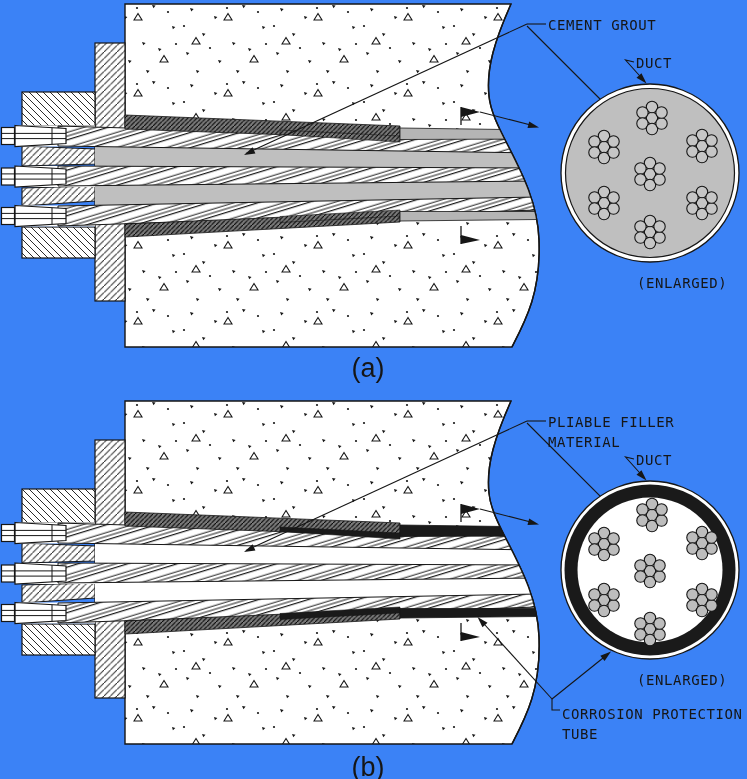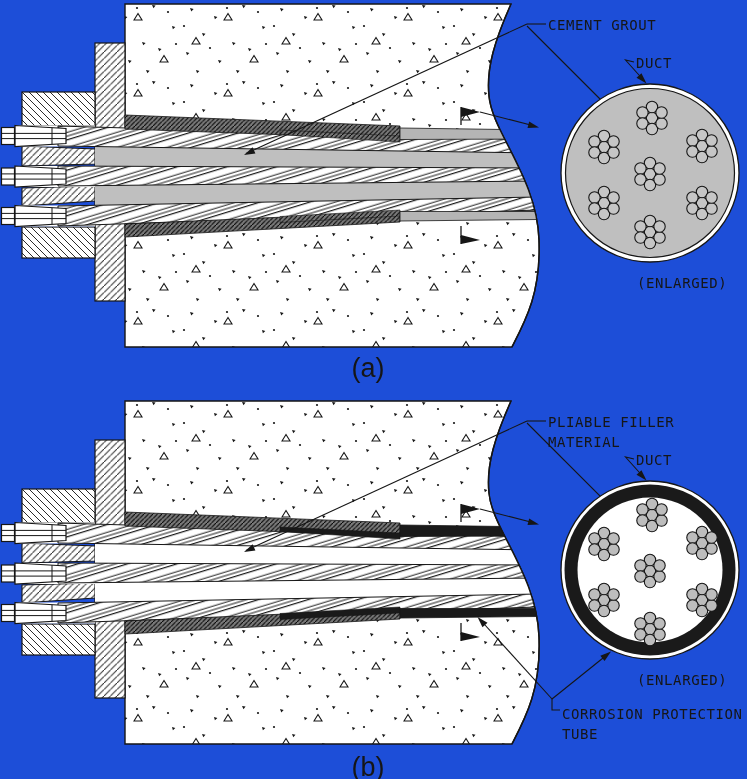--- a/index.html
+++ b/index.html
@@ -1,16 +1,16 @@
 <!DOCTYPE html>
 <html><head>
 <meta charset="utf-8">
 <style>
   html,body{margin:0;padding:0;background:#fff;}
-  .stage{position:relative;width:747px;height:779px;background:#1d4ed8;overflow:hidden;
+  .stage{position:relative;width:747px;height:779px;background:#3b82f6;overflow:hidden;
          font-family:"DejaVu Sans Mono", monospace;}
   svg{position:absolute;left:0;top:0;}
   text.cadlabel{font-family:"DejaVu Sans Mono", monospace;font-size:14px;fill:#161616;letter-spacing:0.6px;}
   text.caption{font-family:"Liberation Sans", sans-serif;font-size:27px;fill:#161616;letter-spacing:0px;}
 </style>
 </head>
 <body>
 
 <div class="stage">
 <svg width="747" height="779" viewBox="0 0 747 779">

